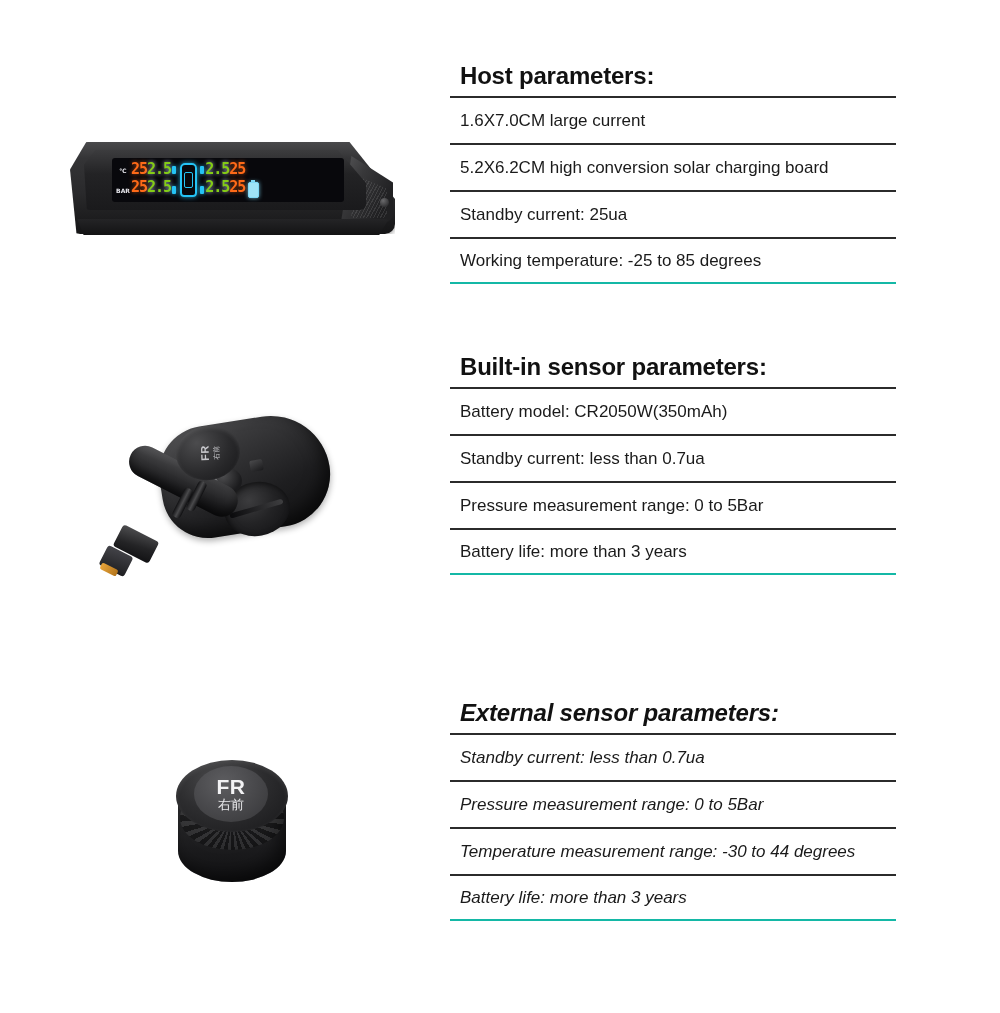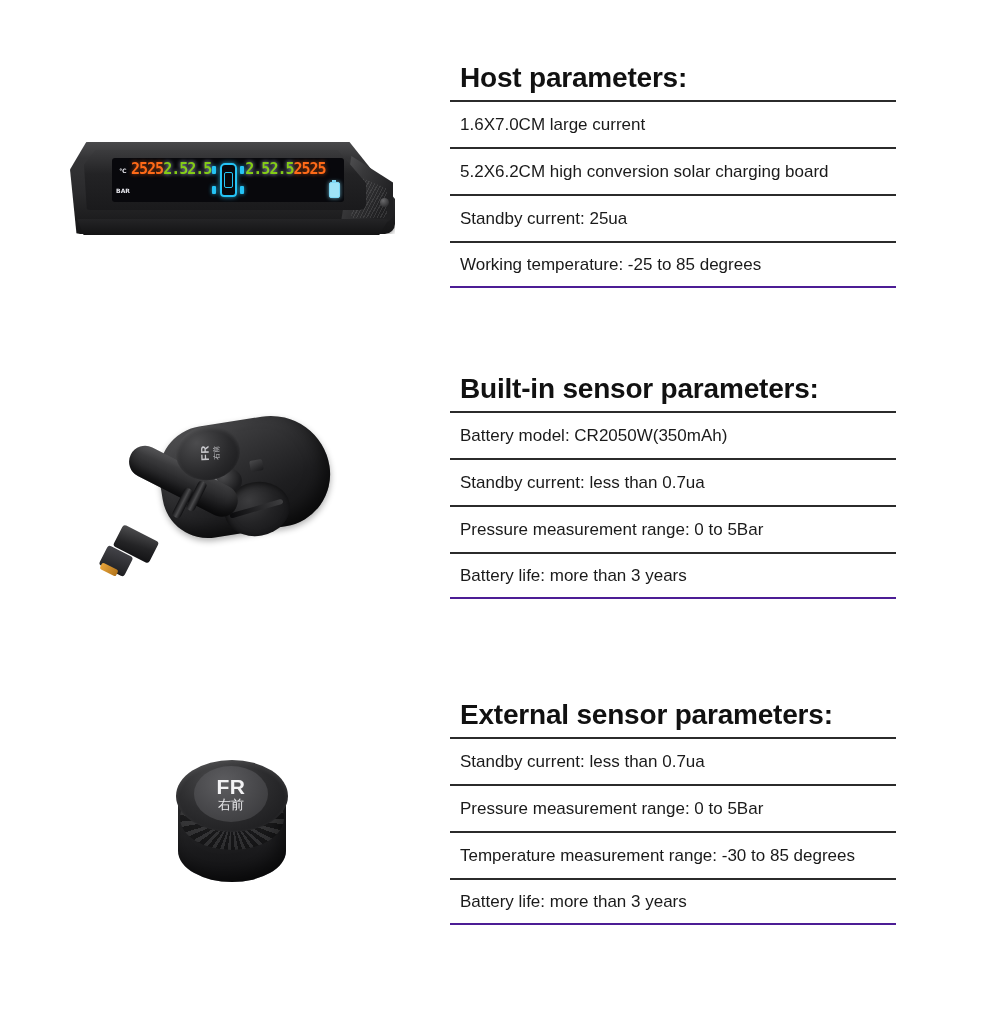--- a/index.html
+++ b/index.html
@@ -15,37 +15,37 @@
     overflow: hidden;
   }
 
   
   .spec-block {
     position: absolute;
     left: 450px;
     width: 446px;
   }
   .spec-heading {
-    font-size: 28px;
+    font-size: 24px;
     font-weight: bold;
     color: #111111;
     letter-spacing: -0.2px;
     padding: 0 0 6px 10px;
     white-space: nowrap;
   }
   .spec-row {
     height: 47px;
     border-top: 2px solid #2b2b2b;
     display: flex;
     align-items: center;
     padding-left: 10px;
     box-sizing: border-box;
   }
   .spec-row:last-child {
-    border-bottom: 2px solid #4c1d95;
+    border-bottom: 2px solid #14b8a6;
   }
   .spec-row span {
     font-size: 17px;
     color: #1a1a1a;
     white-space: nowrap;
   }
 
   
   .host-unit {
     position: absolute;
@@ -123,21 +123,21 @@
     margin-left: 3px;
   }
   .scr-units div {
     font-size: 6px;
     color: #e8e8ee;
     font-weight: bold;
     font-family: "DejaVu Sans", sans-serif;
   }
   .scr-col {
     display: flex;
-    flex-direction: row;
+    flex-direction: column;
     justify-content: flex-start;
     height: 40px;
   }
   .seg {
     font-family: "DejaVu Sans Mono", monospace;
     font-size: 15px;
     font-weight: bold;
     line-height: 18px;
     letter-spacing: -1px;
   }
@@ -465,43 +465,43 @@
       <span>5.2X6.2CM high conversion solar charging board</span>
     </div>
   <div class="spec-row">
       <span>Standby current: 25ua</span>
     </div>
   <div class="spec-row">
       <span>Working temperature: -25 to 85 degrees</span>
     </div>
 </div>
 
-<div class="spec-block" style="top:353px;margin-top:20px;">
+<div class="spec-block" style="top:353px;">
   <div class="spec-heading">Built-in sensor parameters:</div>
   <div class="spec-row">
       <span>Battery model: CR2050W(350mAh)</span>
     </div>
   <div class="spec-row">
       <span>Standby current: less than 0.7ua</span>
     </div>
   <div class="spec-row">
       <span>Pressure measurement range: 0 to 5Bar</span>
     </div>
   <div class="spec-row">
       <span>Battery life: more than 3 years</span>
     </div>
 </div>
 
-<div class="spec-block" style="top:699px;">
+<div class="spec-block" style="top:699px;font-style:italic;">
   <div class="spec-heading">External sensor parameters:</div>
   <div class="spec-row">
       <span>Standby current: less than 0.7ua</span>
     </div>
   <div class="spec-row">
       <span>Pressure measurement range: 0 to 5Bar</span>
     </div>
   <div class="spec-row">
-      <span>Temperature measurement range: -30 to 85 degrees</span>
+      <span>Temperature measurement range: -30 to 44 degrees</span>
     </div>
   <div class="spec-row">
       <span>Battery life: more than 3 years</span>
     </div>
 </div>
 
 </body></html>

